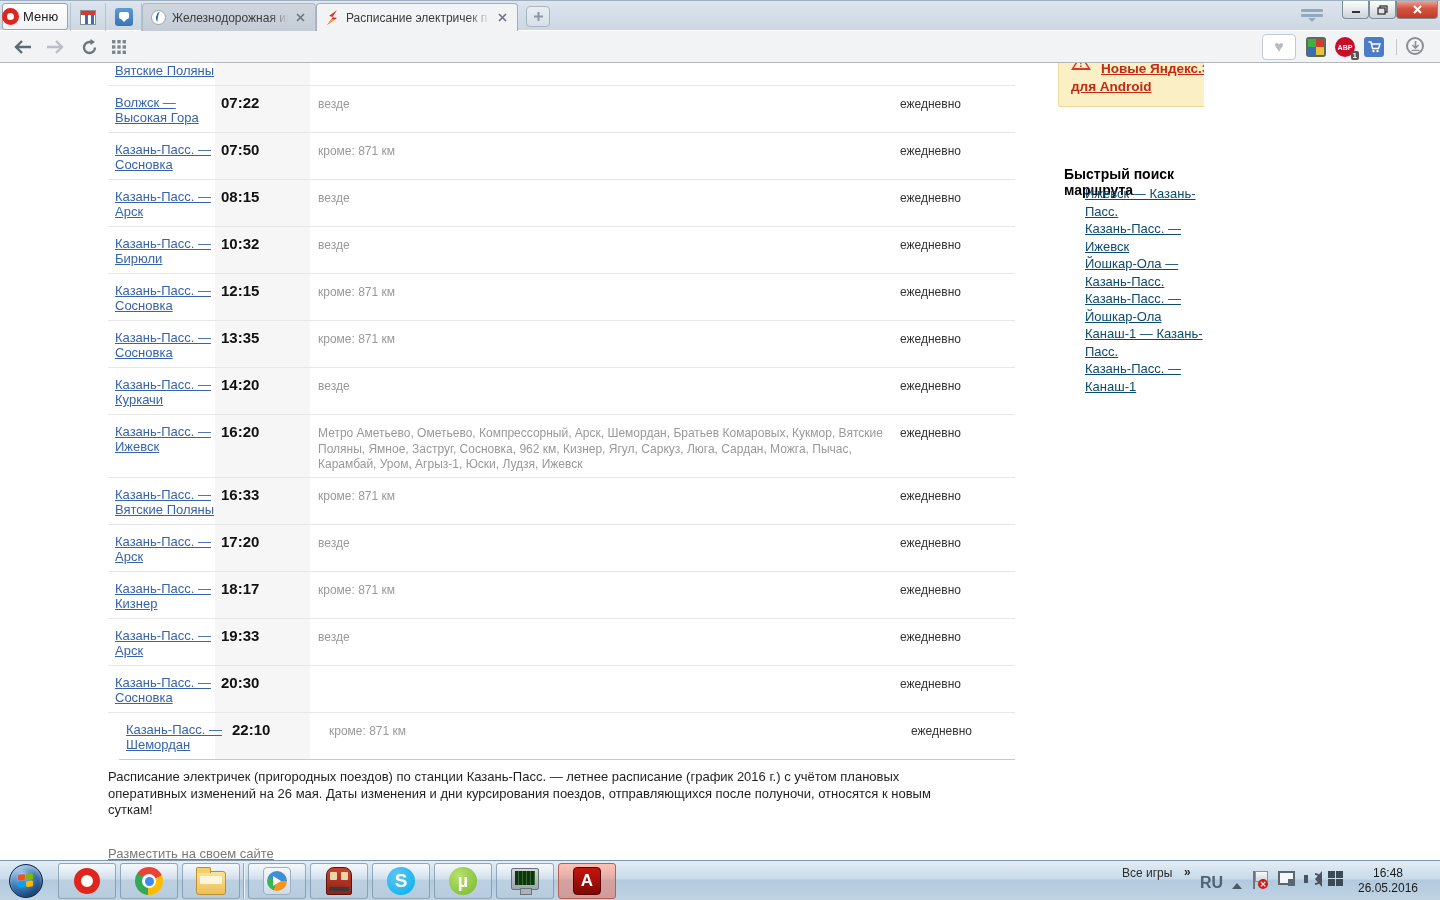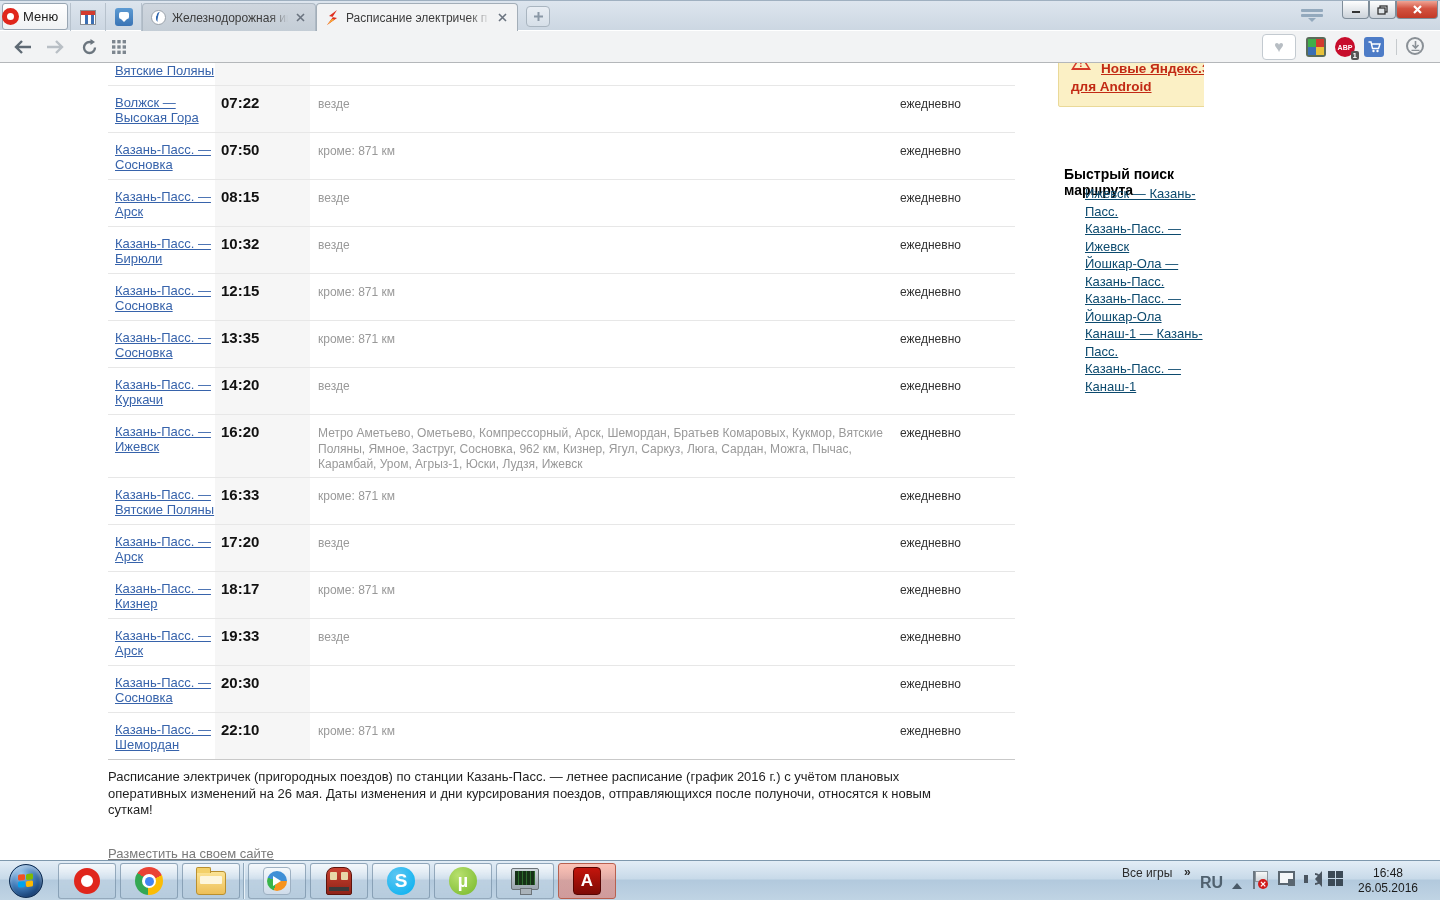--- a/index.html
+++ b/index.html
@@ -69,21 +69,21 @@
   .dl-ic { position:absolute; left:1406px; top:6px; width:18px; height:18px; border:2px solid #8a9096; border-radius:50%;
     display:flex; align-items:center; justify-content:center; }
 
   
   .viewport { position:absolute; top:63px; left:0; width:1204px; height:797px; background:#fff; overflow:hidden; }
   .timecol-bg { position:absolute; left:215px; top:0; width:95px; height:696px; background:#f6f6f6; }
   .sched { position:absolute; left:108px; top:0; width:907px; }
   .partial-row { height:23px; border-bottom:1px solid #e7e7e7; position:relative; }
   .row { position:relative; height:47px; border-bottom:1px solid #e7e7e7; }
   .row.tall { height:63px; }
-  .rows-host .row:last-child { border-bottom:1px solid #c9c9c9; }
+  .rows-host .row:last-child { border-bottom:1px solid #c9c9c9;margin-left:11px; }
   a.blue { color:#3763ab; text-decoration:underline; }
   .cell-route { position:absolute; left:7px; top:9px; width:102px; font-size:13px; line-height:15px; }
   .cell-time { position:absolute; left:113px; top:8px; font-size:15px; font-weight:bold; color:#111; }
   .cell-stops { position:absolute; left:210px; top:11px; width:575px; font-size:12px; line-height:15.5px; color:#999; }
   .cell-days { position:absolute; left:792px; top:11px; font-size:12px; color:#333; }
   .sched-footer { margin-top:9px; width:868px; font-size:13px; line-height:16.5px; color:#1f1f1f; }
   .embed-link { display:inline-block; margin-top:27px; font-size:13px; color:#7a7a7a; text-decoration:underline; }
 
   
   .promo { position:absolute; left:1058px; top:-24px; width:259px; background:#fbf0c5; border:1px solid #ead998;

